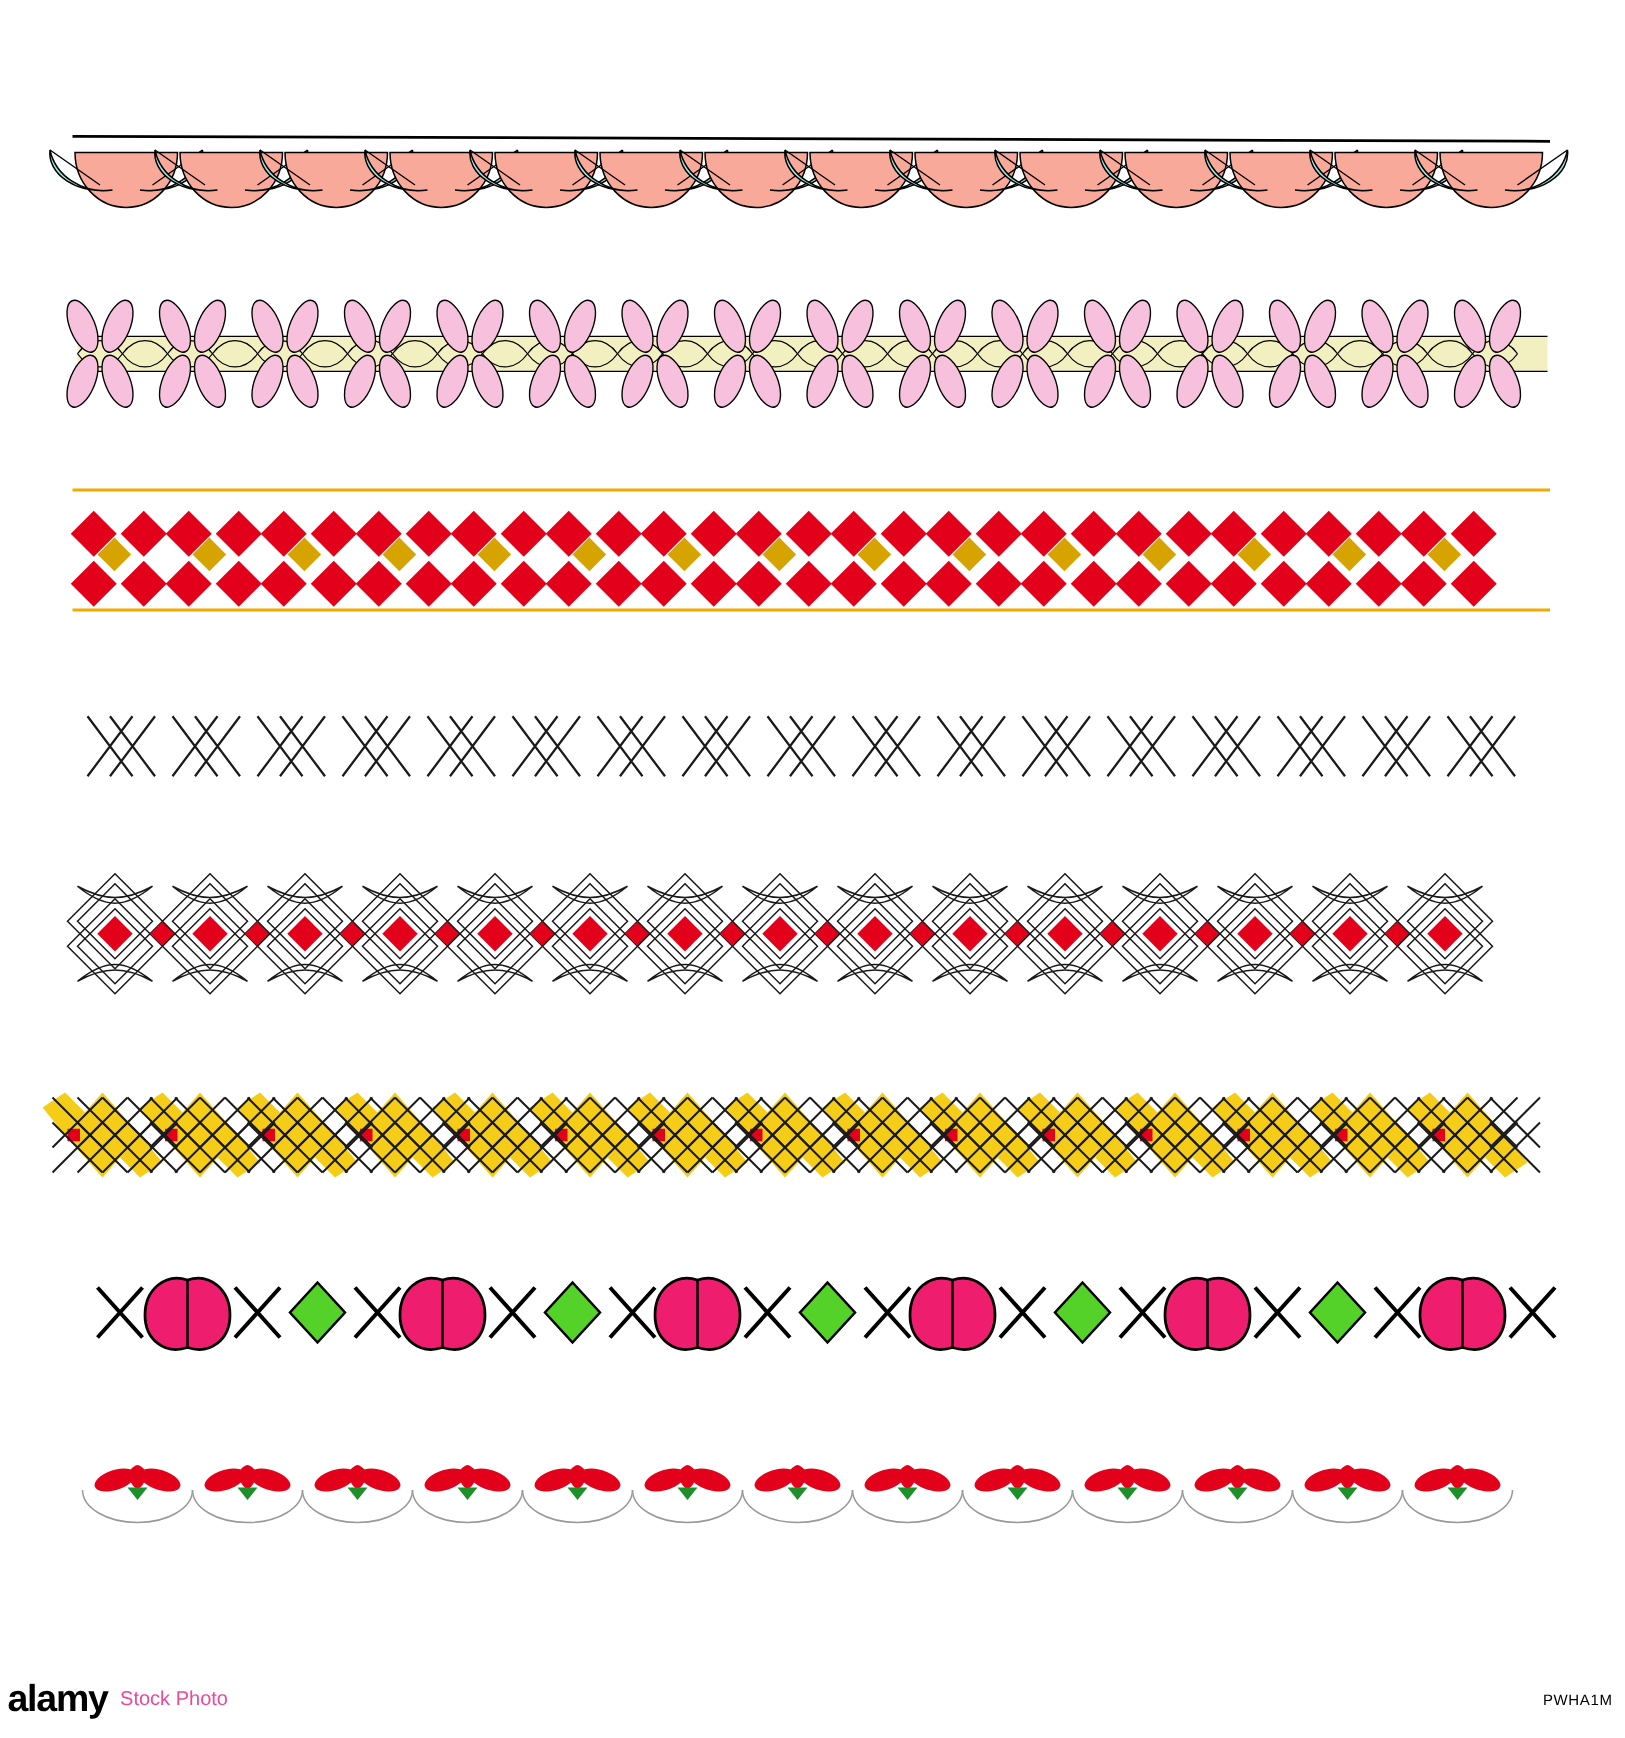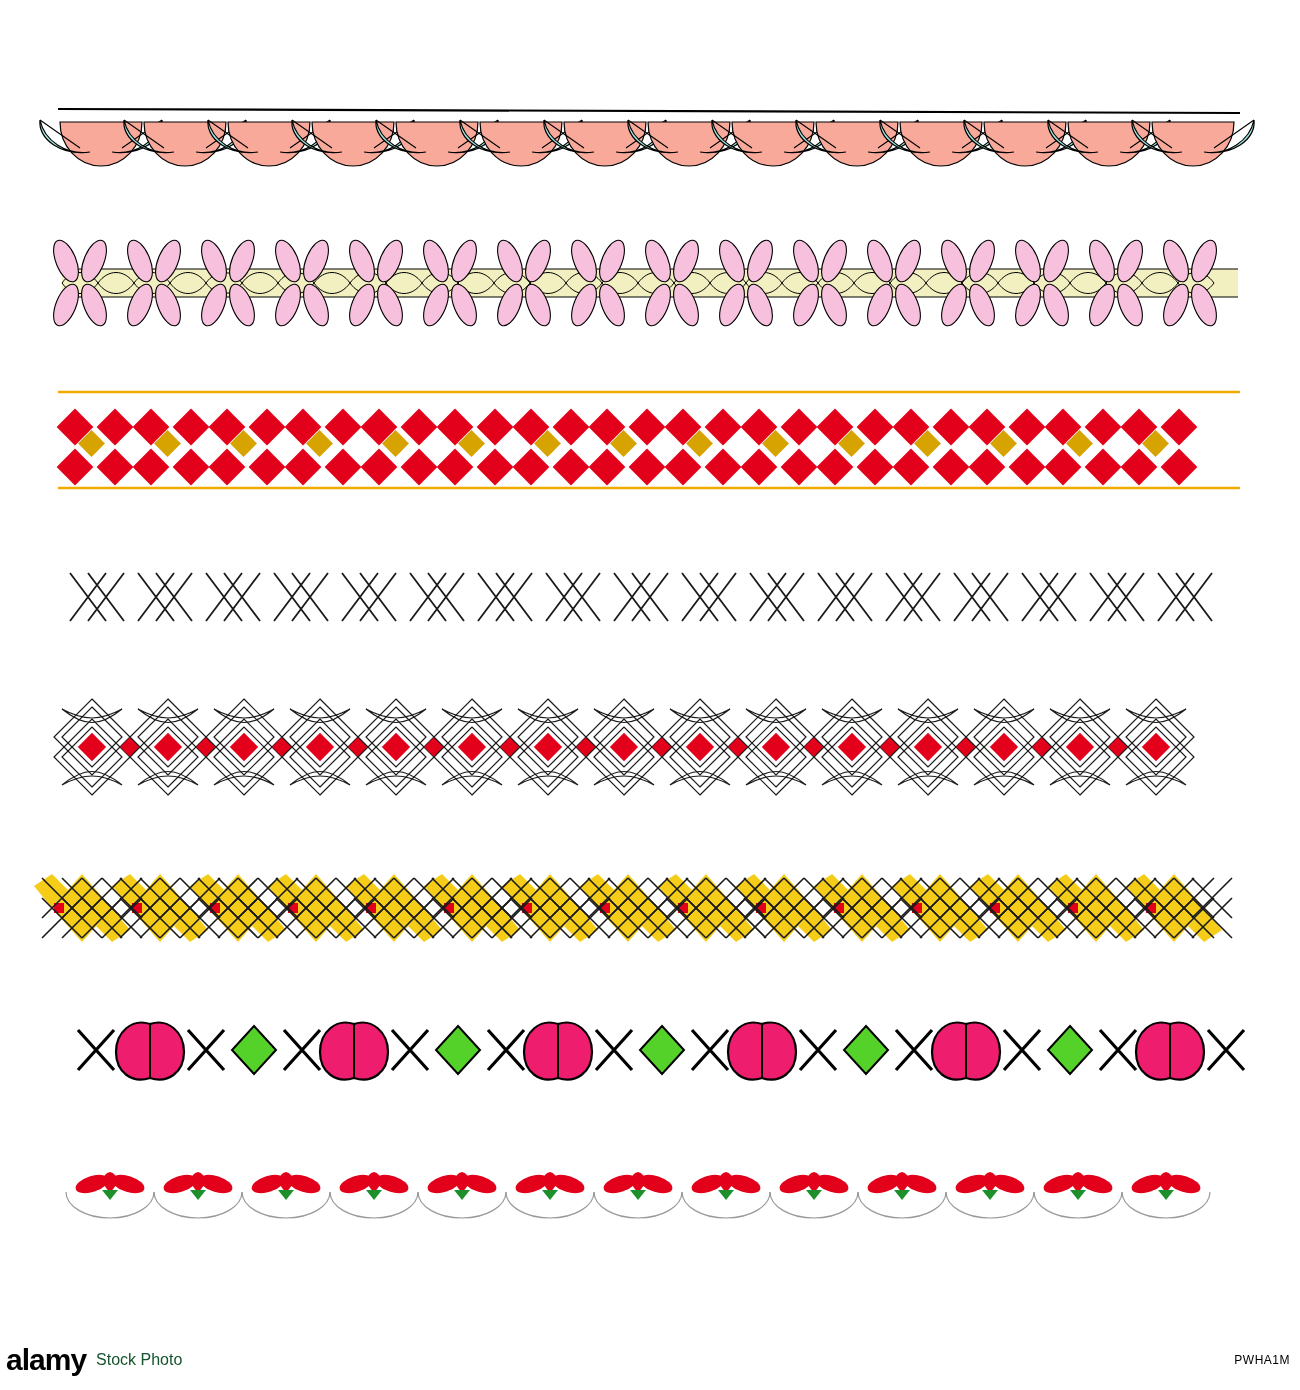--- a/index.html
+++ b/index.html
@@ -56,21 +56,21 @@
     margin-left: 6px;
   }
   #alamy-logo .mark {
     font-size: 30px;
     font-weight: bold;
     color: #000000;
     letter-spacing: -1px;
   }
   #alamy-caption {
     font-size: 16px;
-    color: #14532d;
+    color: #ec4899;
     margin-left: 10px;
   }
   #image-id {
     font-size: 12px;
     color: #000000;
     margin-right: 10px;
     letter-spacing: 0.5px;
   }
   .footer-left { display: flex; align-items: center; }
 </style>

